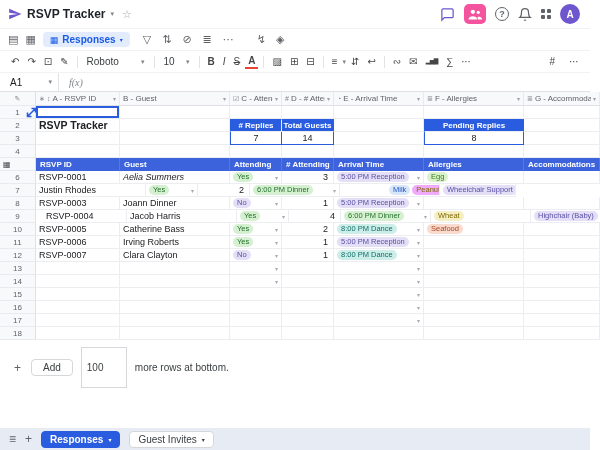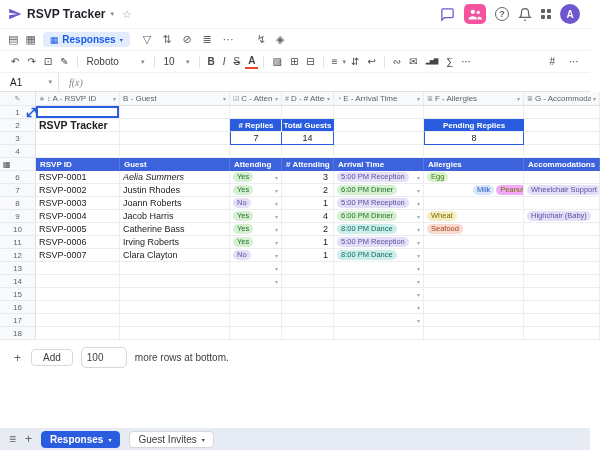--- a/index.html
+++ b/index.html
@@ -71,21 +71,21 @@
   .pill{display:inline-flex;align-items:center;height:10px;border-radius:6px;padding:0 4px;font-size:7.5px;margin-right:2px;line-height:1;}
   .dd{margin-left:auto;font-size:6px;color:#A6ABB2;}
   .num{justify-content:flex-end;padding-right:5px;}
   .tbl-ic{font-size:8px;color:#3C4043;}
   .expand-ic{position:absolute;left:26px;top:15px;z-index:5;line-height:0;}
 
   
   .addrow{display:flex;align-items:center;gap:8px;margin:7px 0 0 14px;font-size:10px;color:#3C4043;}
   .plus{color:#5F6368;font-size:12px;margin-right:2px;}
   .addbtn{background:#fff;border:1px solid #D5D7DB;border-radius:4px;font-size:10px;padding:2px 11px;color:#3C4043;font-family:inherit;}
-  .addinput{width:46px;border:1px solid #D5D7DB;border-radius:5px;font-size:10px;padding:4px 5px;color:#3C4043;font-family:inherit;}
+  .addinput{width:46px;border:1px solid #D5D7DB;border-radius:0;font-size:10px;padding:14px 5px;color:#3C4043;font-family:inherit;}
 
   
   .bottombar{position:absolute;left:0;right:0;bottom:0;height:22px;background:#E7EBF3;display:flex;align-items:center;gap:9px;padding:0 9px;}
   .bb-ic{color:#5F6368;font-size:12px;line-height:1;}
   .tab{display:flex;align-items:center;gap:5px;font-size:10px;border-radius:4px;padding:2px 8px;background:#fff;border:1px solid #D5D7DB;color:#3C4043;}
   .tab.active{background:#2A5CE0;border-color:#2A5CE0;color:#fff;font-weight:700;}
   .tcaret{font-size:6px;}
 </style>
 </head>
 <body>
@@ -321,21 +321,20 @@
           <span class="pill" style="background: rgb(228, 223, 246); color: rgb(87, 79, 166);">5:00 PM Reception</span>
           <span class="dd">▾</span>
         </div>
         <div class="cell" style="flex: 0 0 100px;">
           <span class="pill" style="background: rgb(217, 242, 203); color: rgb(60, 122, 22);">Egg</span>
         </div>
         <div class="cell" style="flex: 0 0 76px;"></div>
       </div>
       <div class="srow">
         <div class="gut">7</div>
-        <div class="cell" style="flex: 0 0 84px;">RSVP-0002</div>
         <div class="cell" style="flex: 0 0 110px;">Justin Rhodes</div>
         <div class="cell" style="flex: 0 0 52px;">
           <span class="pill" style="background: rgb(213, 240, 208); color: rgb(35, 112, 43);">Yes</span>
           <span class="dd">▾</span>
         </div>
         <div class="cell num" style="flex: 0 0 52px;">2</div>
         <div class="cell" style="flex: 0 0 90px;">
           <span class="pill" style="background: rgb(213, 240, 208); color: rgb(35, 112, 43);">6:00 PM Dinner</span>
           <span class="dd">▾</span>
         </div>
@@ -343,36 +342,36 @@
           <span class="pill" style="background: rgb(216, 230, 250); color: rgb(36, 86, 196); margin-left: 46px;">Milk</span>
           <span class="pill" style="background: #f0abfc; color: rgb(127, 106, 0);">Peanuts</span>
         </div>
         <div class="cell" style="flex: 0 0 76px;">
           <span class="pill" style="background: rgb(228, 223, 246); color: rgb(87, 79, 166);">Wheelchair Support</span>
         </div>
       </div>
       <div class="srow">
         <div class="gut">8</div>
         <div class="cell" style="flex: 0 0 84px;">RSVP-0003</div>
-        <div class="cell" style="flex: 0 0 110px;">Joann Roberts</div>
+        <div class="cell" style="flex: 0 0 110px;">Joann Dinner</div>
         <div class="cell" style="flex: 0 0 52px;">
           <span class="pill" style="background: rgb(228, 223, 246); color: rgb(87, 79, 166);">No</span>
           <span class="dd">▾</span>
         </div>
         <div class="cell num" style="flex: 0 0 52px;">1</div>
         <div class="cell" style="flex: 0 0 90px;">
           <span class="pill" style="background: rgb(228, 223, 246); color: rgb(87, 79, 166);">5:00 PM Reception</span>
           <span class="dd">▾</span>
         </div>
         <div class="cell" style="flex: 0 0 100px;"></div>
         <div class="cell" style="flex: 0 0 76px;"></div>
       </div>
       <div class="srow">
         <div class="gut">9</div>
-        <div class="cell" style="flex: 0 0 84px;">RSVP-0004</div>
+        <div class="cell" style="flex: 0 0 84px; margin-left: 7px;">RSVP-0004</div>
         <div class="cell" style="flex: 0 0 110px;">Jacob Harris</div>
         <div class="cell" style="flex: 0 0 52px;">
           <span class="pill" style="background: rgb(213, 240, 208); color: rgb(35, 112, 43);">Yes</span>
           <span class="dd">▾</span>
         </div>
         <div class="cell num" style="flex: 0 0 52px;">4</div>
         <div class="cell" style="flex: 0 0 90px;">
           <span class="pill" style="background: rgb(213, 240, 208); color: rgb(35, 112, 43);">6:00 PM Dinner</span>
           <span class="dd">▾</span>
         </div>

